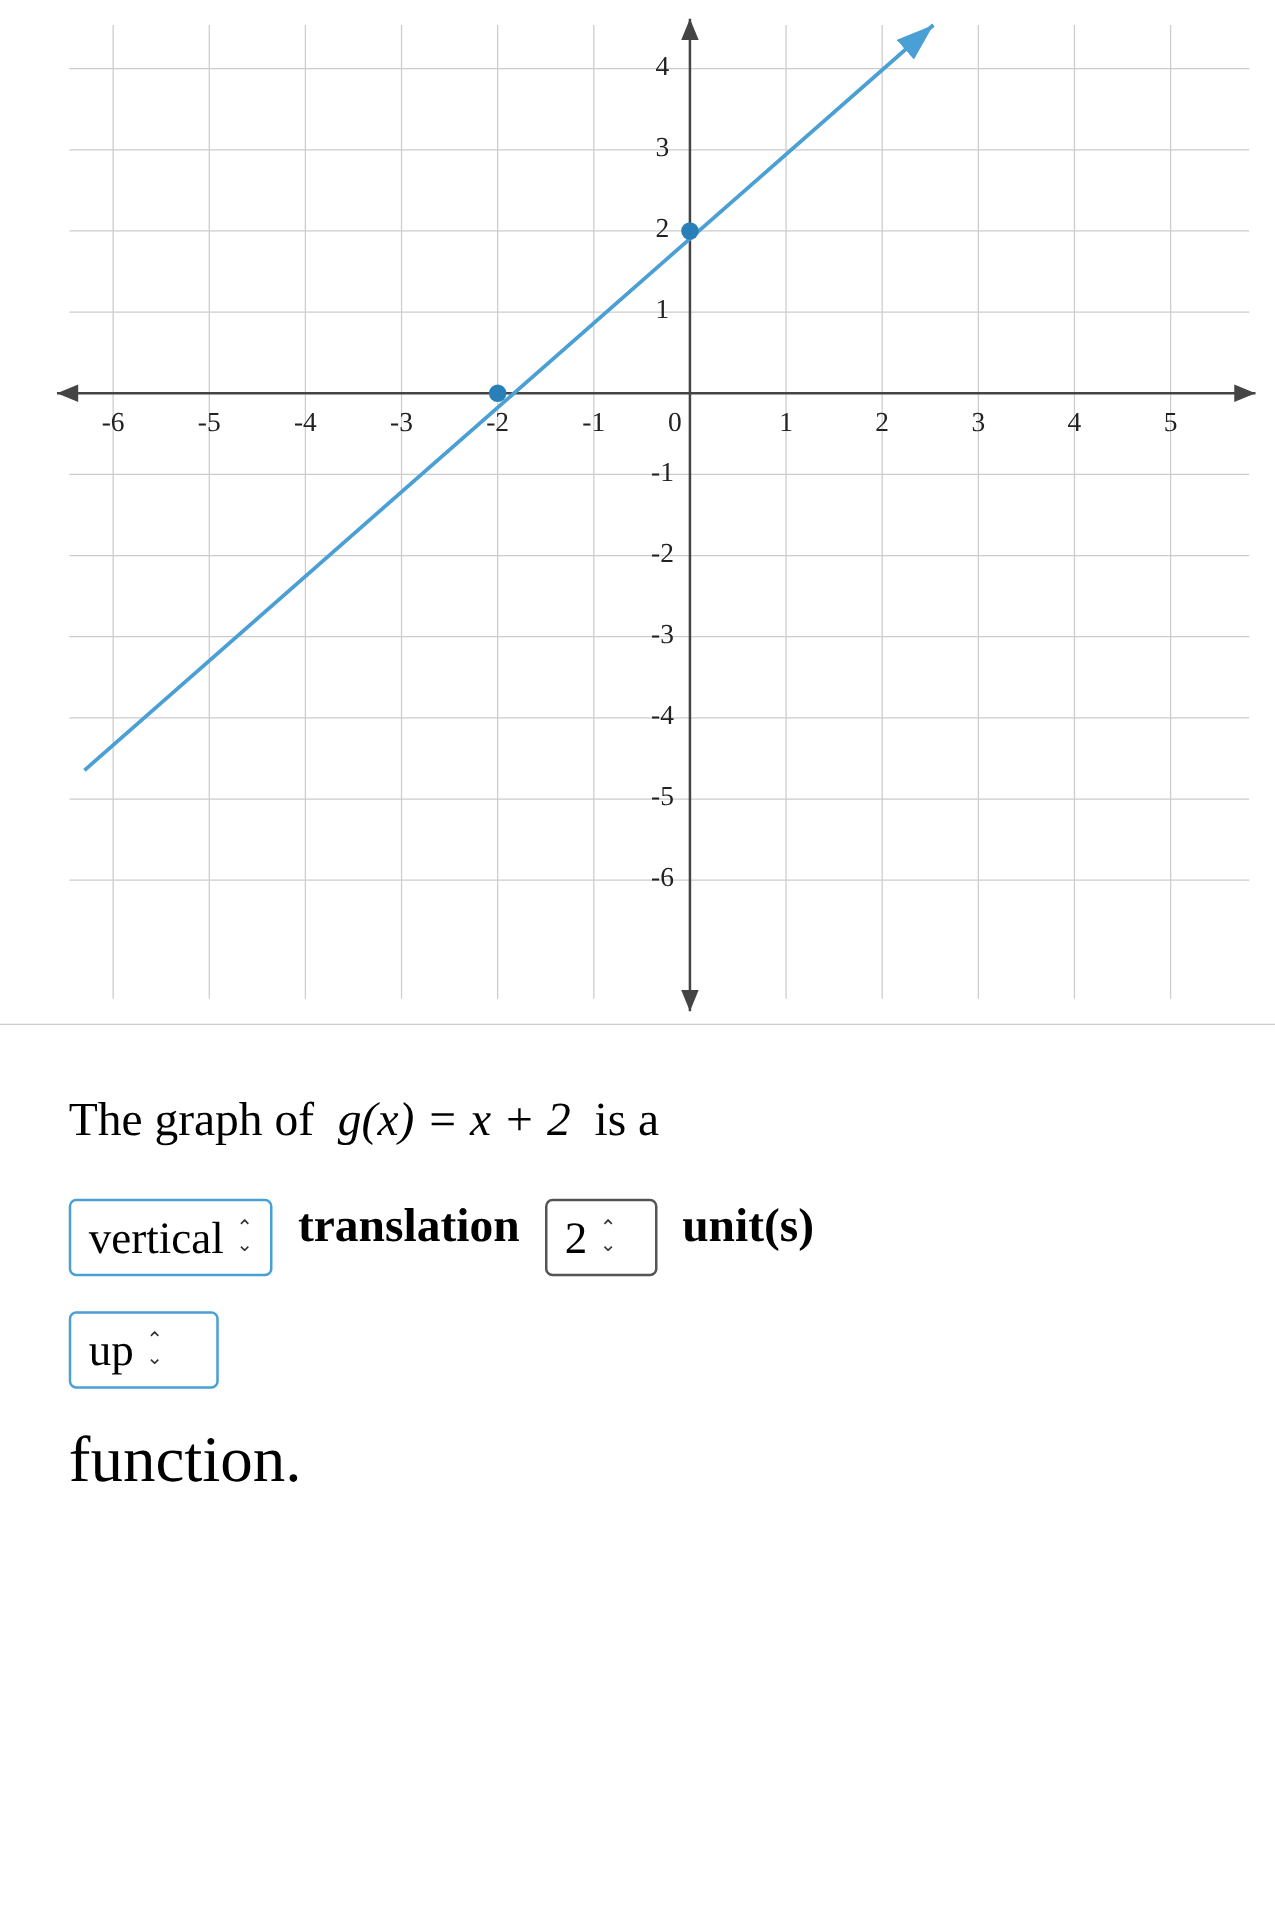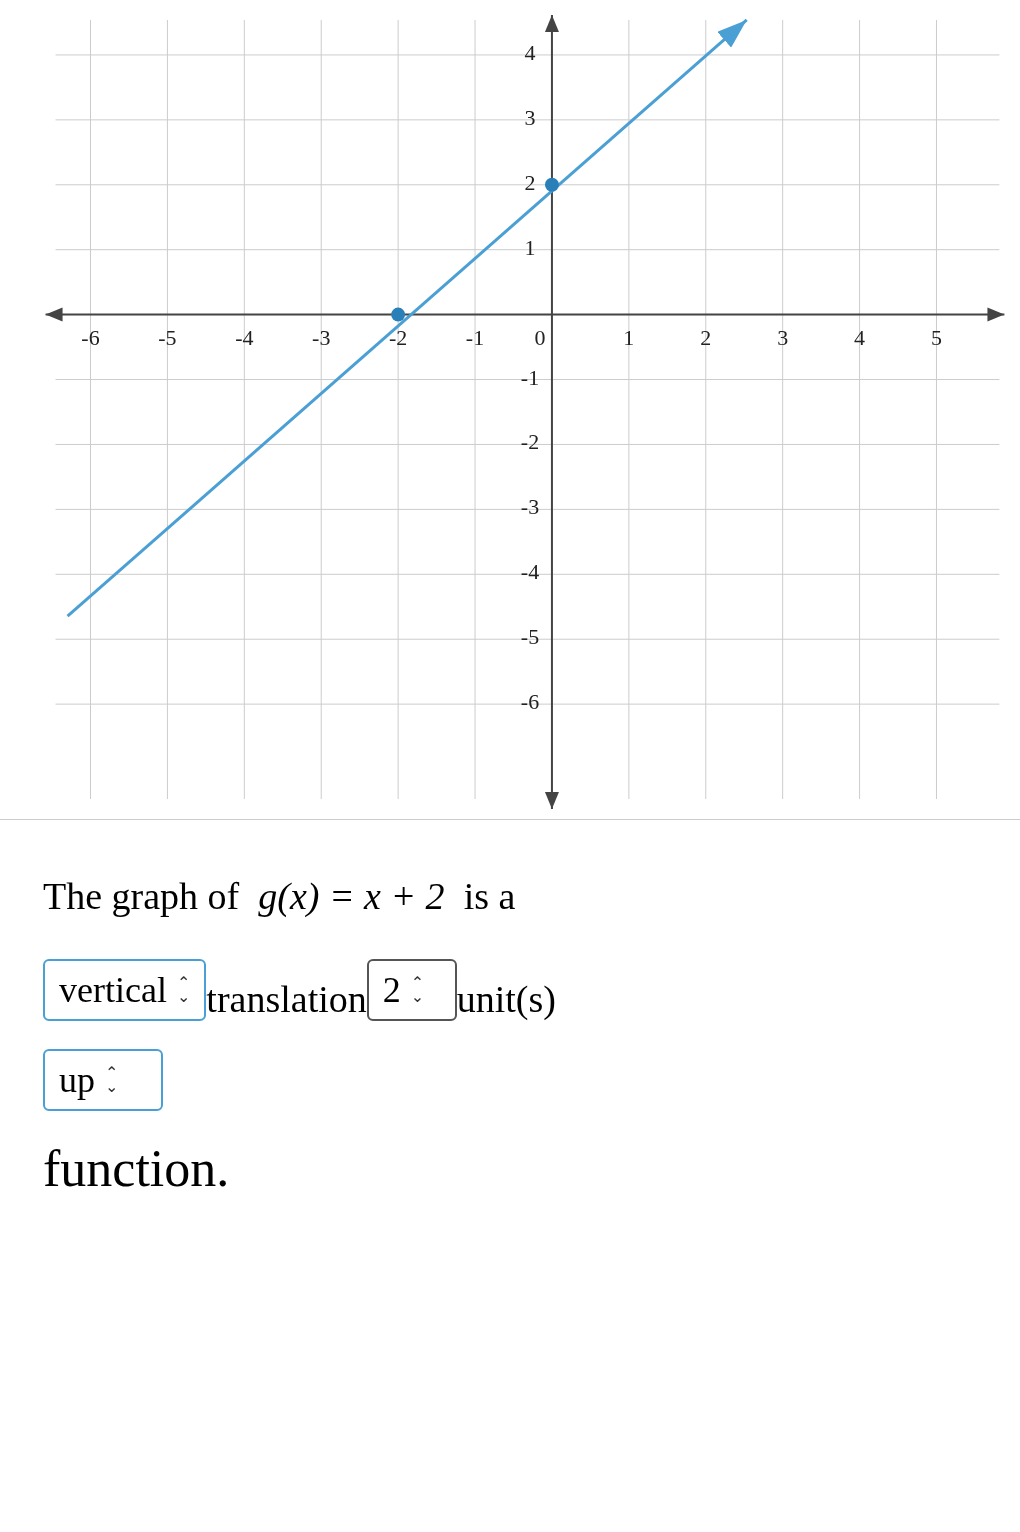--- a/index.html
+++ b/index.html
@@ -21,36 +21,36 @@
       position: relative;
       background: #fff;
       border-bottom: 1px solid #ccc;
     }
     svg.graph-svg {
       width: 100%;
       height: 100%;
     }
     
     .text-area {
-      padding: 50px 55px 40px 43px;
+      padding: 50px 55px 40px 55px;
     }
     .description-line {
       font-size: 38px;
       line-height: 1.4;
       color: #000;
       margin-bottom: 36px;
       font-family: 'Times New Roman', Times, serif;
     }
     .description-line .math {
       font-style: italic;
     }
     .controls-row {
       display: flex;
-      align-items: flex-end;
-      gap: 0;
+      align-items: flex-start;
+      gap: 20px;
       margin-bottom: 28px;
       flex-wrap: wrap;
     }
     .select-box {
       display: inline-flex;
       align-items: center;
       border: 2px solid #4a9fd4;
       border-radius: 6px;
       padding: 8px 14px;
       font-size: 36px;
@@ -65,20 +65,21 @@
       min-width: 90px;
     }
     .select-chevron {
       font-size: 20px;
       color: #333;
     }
     .static-text {
       font-size: 38px;
       font-family: 'Times New Roman', Times, serif;
       color: #000;
+      font-weight: bold;
     }
     .controls-row2 {
       display: flex;
       align-items: center;
       gap: 16px;
       margin-bottom: 28px;
     }
     .conclusion-text {
       font-size: 52px;
       font-family: 'Times New Roman', Times, serif;

